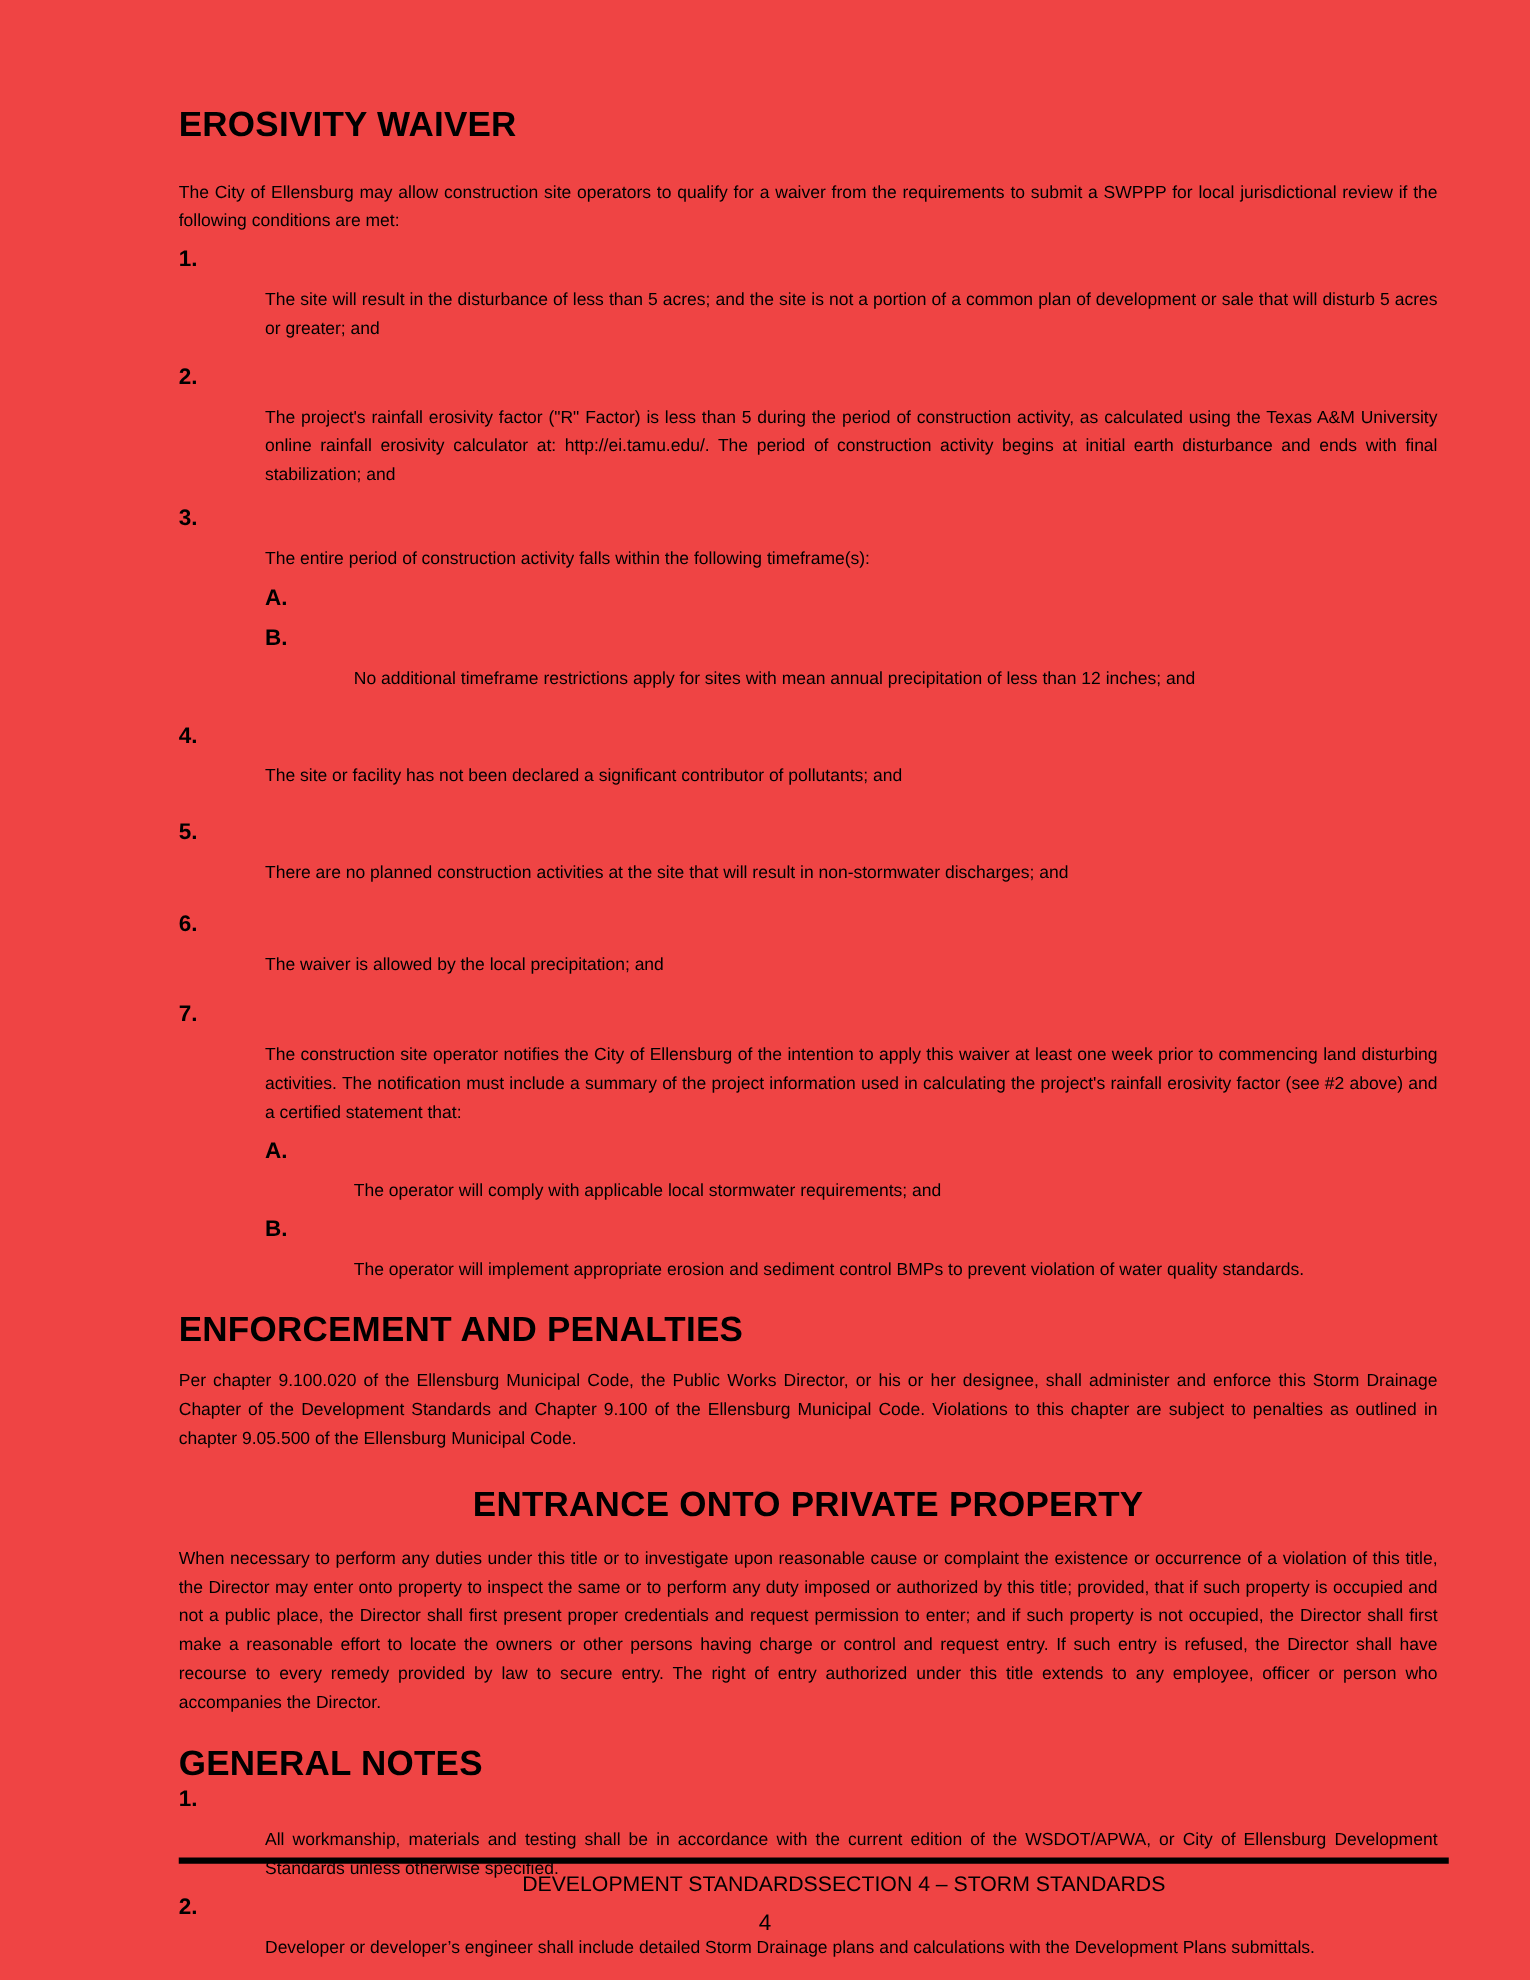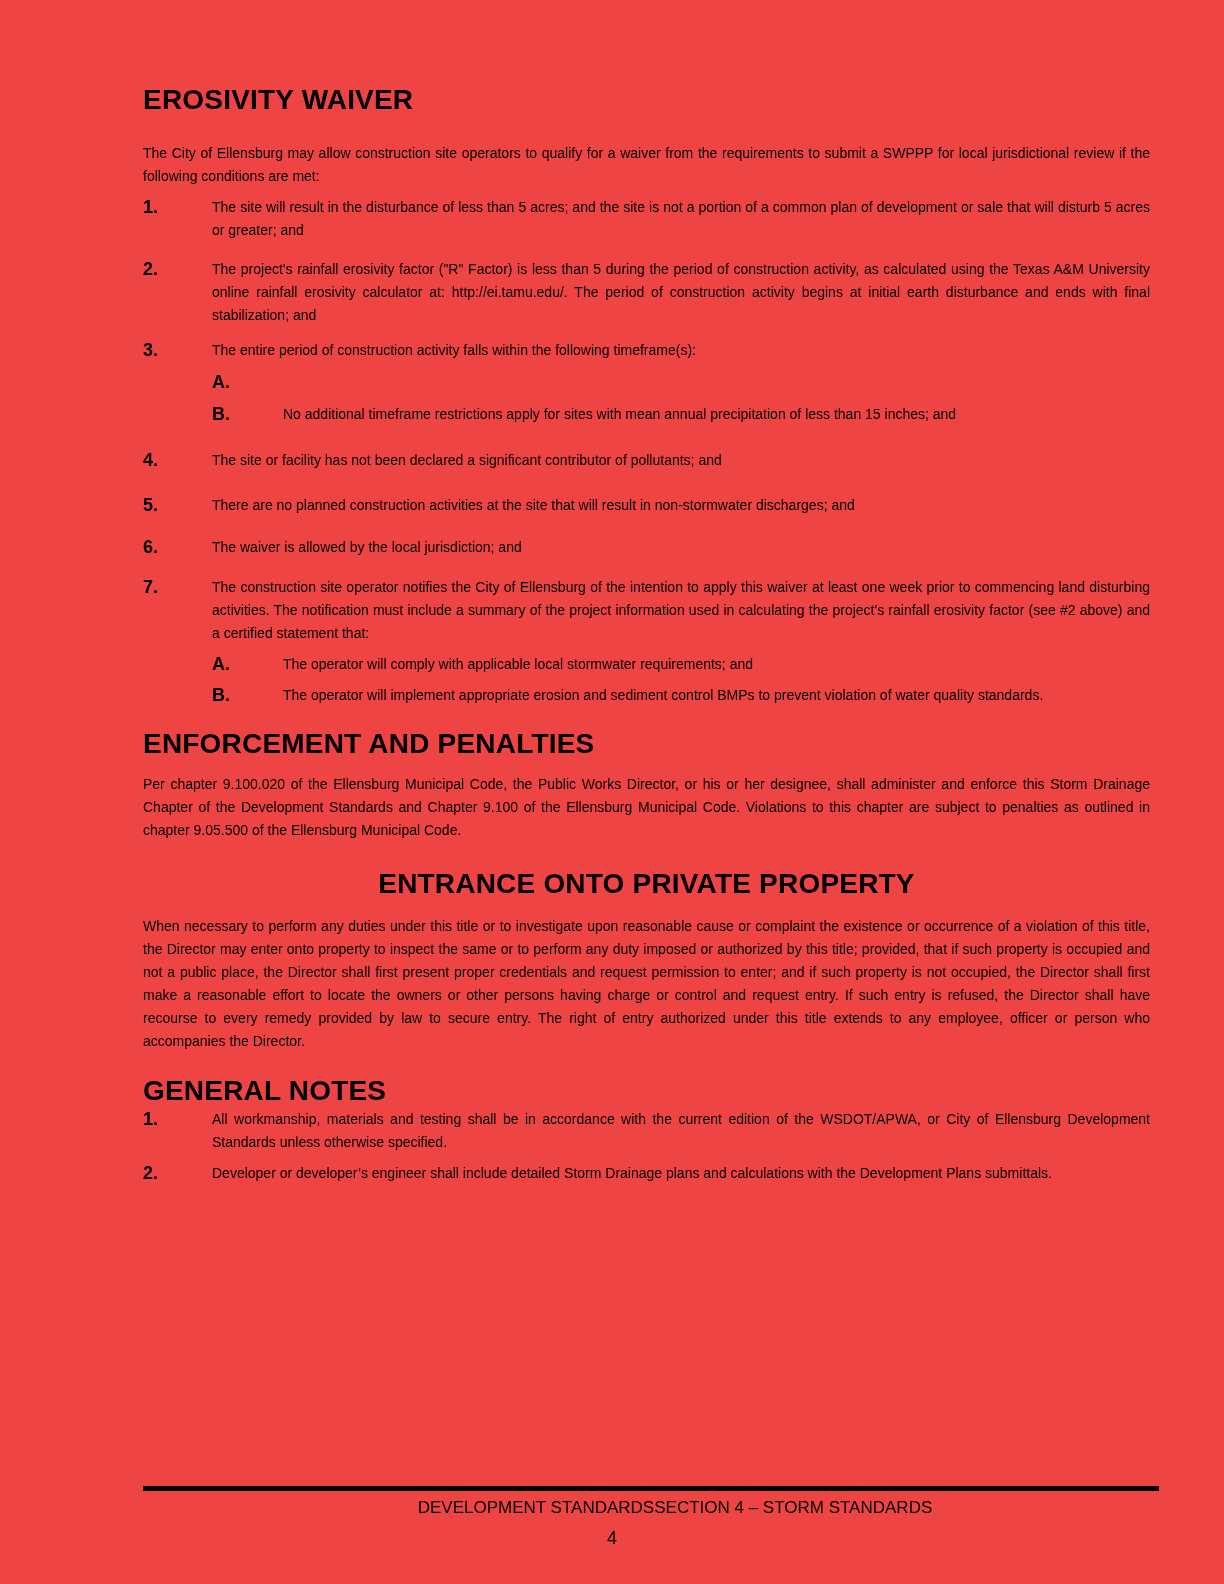--- a/index.html
+++ b/index.html
@@ -26,21 +26,21 @@
   .hd3 { margin: 27px 0 16px 0; text-align: center; }
   .hd4 { margin: 23px 0 2px 0; }
   .body {
     font-size: 14px;
     line-height: 23px;
     text-align: justify;
     margin: 0;
   }
   .li { display: flex; }
   .li .num { flex: 0 0 69px; font-weight: 700; font-size: 18px; line-height: 23px; }
-  .li .li-text { flex: 1; }
+  .li .li-text { flex: 1; margin-top: 32px; }
   .sub { padding-left: 69px; }
   .sub .num { flex-basis: 71px; }
   .mb8  { margin-bottom: 8px; }
   .mb9  { margin-bottom: 9px; }
   .mb12 { margin-bottom: 12px; }
   .mb16 { margin-bottom: 16px; }
   .mb17 { margin-bottom: 17px; }
   .mb19 { margin-bottom: 19px; }
   .mb22 { margin-bottom: 22px; }
   .mb23 { margin-bottom: 23px; }
@@ -97,36 +97,36 @@
       <span class="num">3.</span>
       <div class="li-text body">The entire period of construction activity falls within the following timeframe(s):</div>
     </div>
 
     <div class="li sub mb9">
       <span class="num">A.</span>
     </div>
 
     <div class="li sub mb23">
       <span class="num">B.</span>
-      <div class="li-text body">No additional timeframe restrictions apply for sites with mean annual precipitation of less than 15 inches; and</div>
+      <div class="li-text body">No additional timeframe restrictions apply for sites with mean annual precipitation of less than 12 inches; and</div>
     </div>
 
     <div class="li mb22">
       <span class="num">4.</span>
       <div class="li-text body">The site or facility has not been declared a significant contributor of pollutants; and</div>
     </div>
 
     <div class="li mb19">
       <span class="num">5.</span>
       <div class="li-text body">There are no planned construction activities at the site that will result in non-stormwater discharges; and</div>
     </div>
 
     <div class="li mb17">
       <span class="num">6.</span>
-      <div class="li-text body">The waiver is allowed by the local jurisdiction; and</div>
+      <div class="li-text body">The waiver is allowed by the local precipitation; and</div>
     </div>
 
     <div class="li mb8">
       <span class="num">7.</span>
       <div class="li-text body">The construction site operator notifies the City of Ellensburg of the intention to apply this waiver at least one week prior to commencing land disturbing activities.  The notification must include a summary of the project information used in calculating the project's rainfall erosivity factor (see #2 above) and a certified statement that:</div>
     </div>
 
     <div class="li sub mb8">
       <span class="num">A.</span>
       <div class="li-text body">The operator will comply with applicable local stormwater requirements; and</div>

